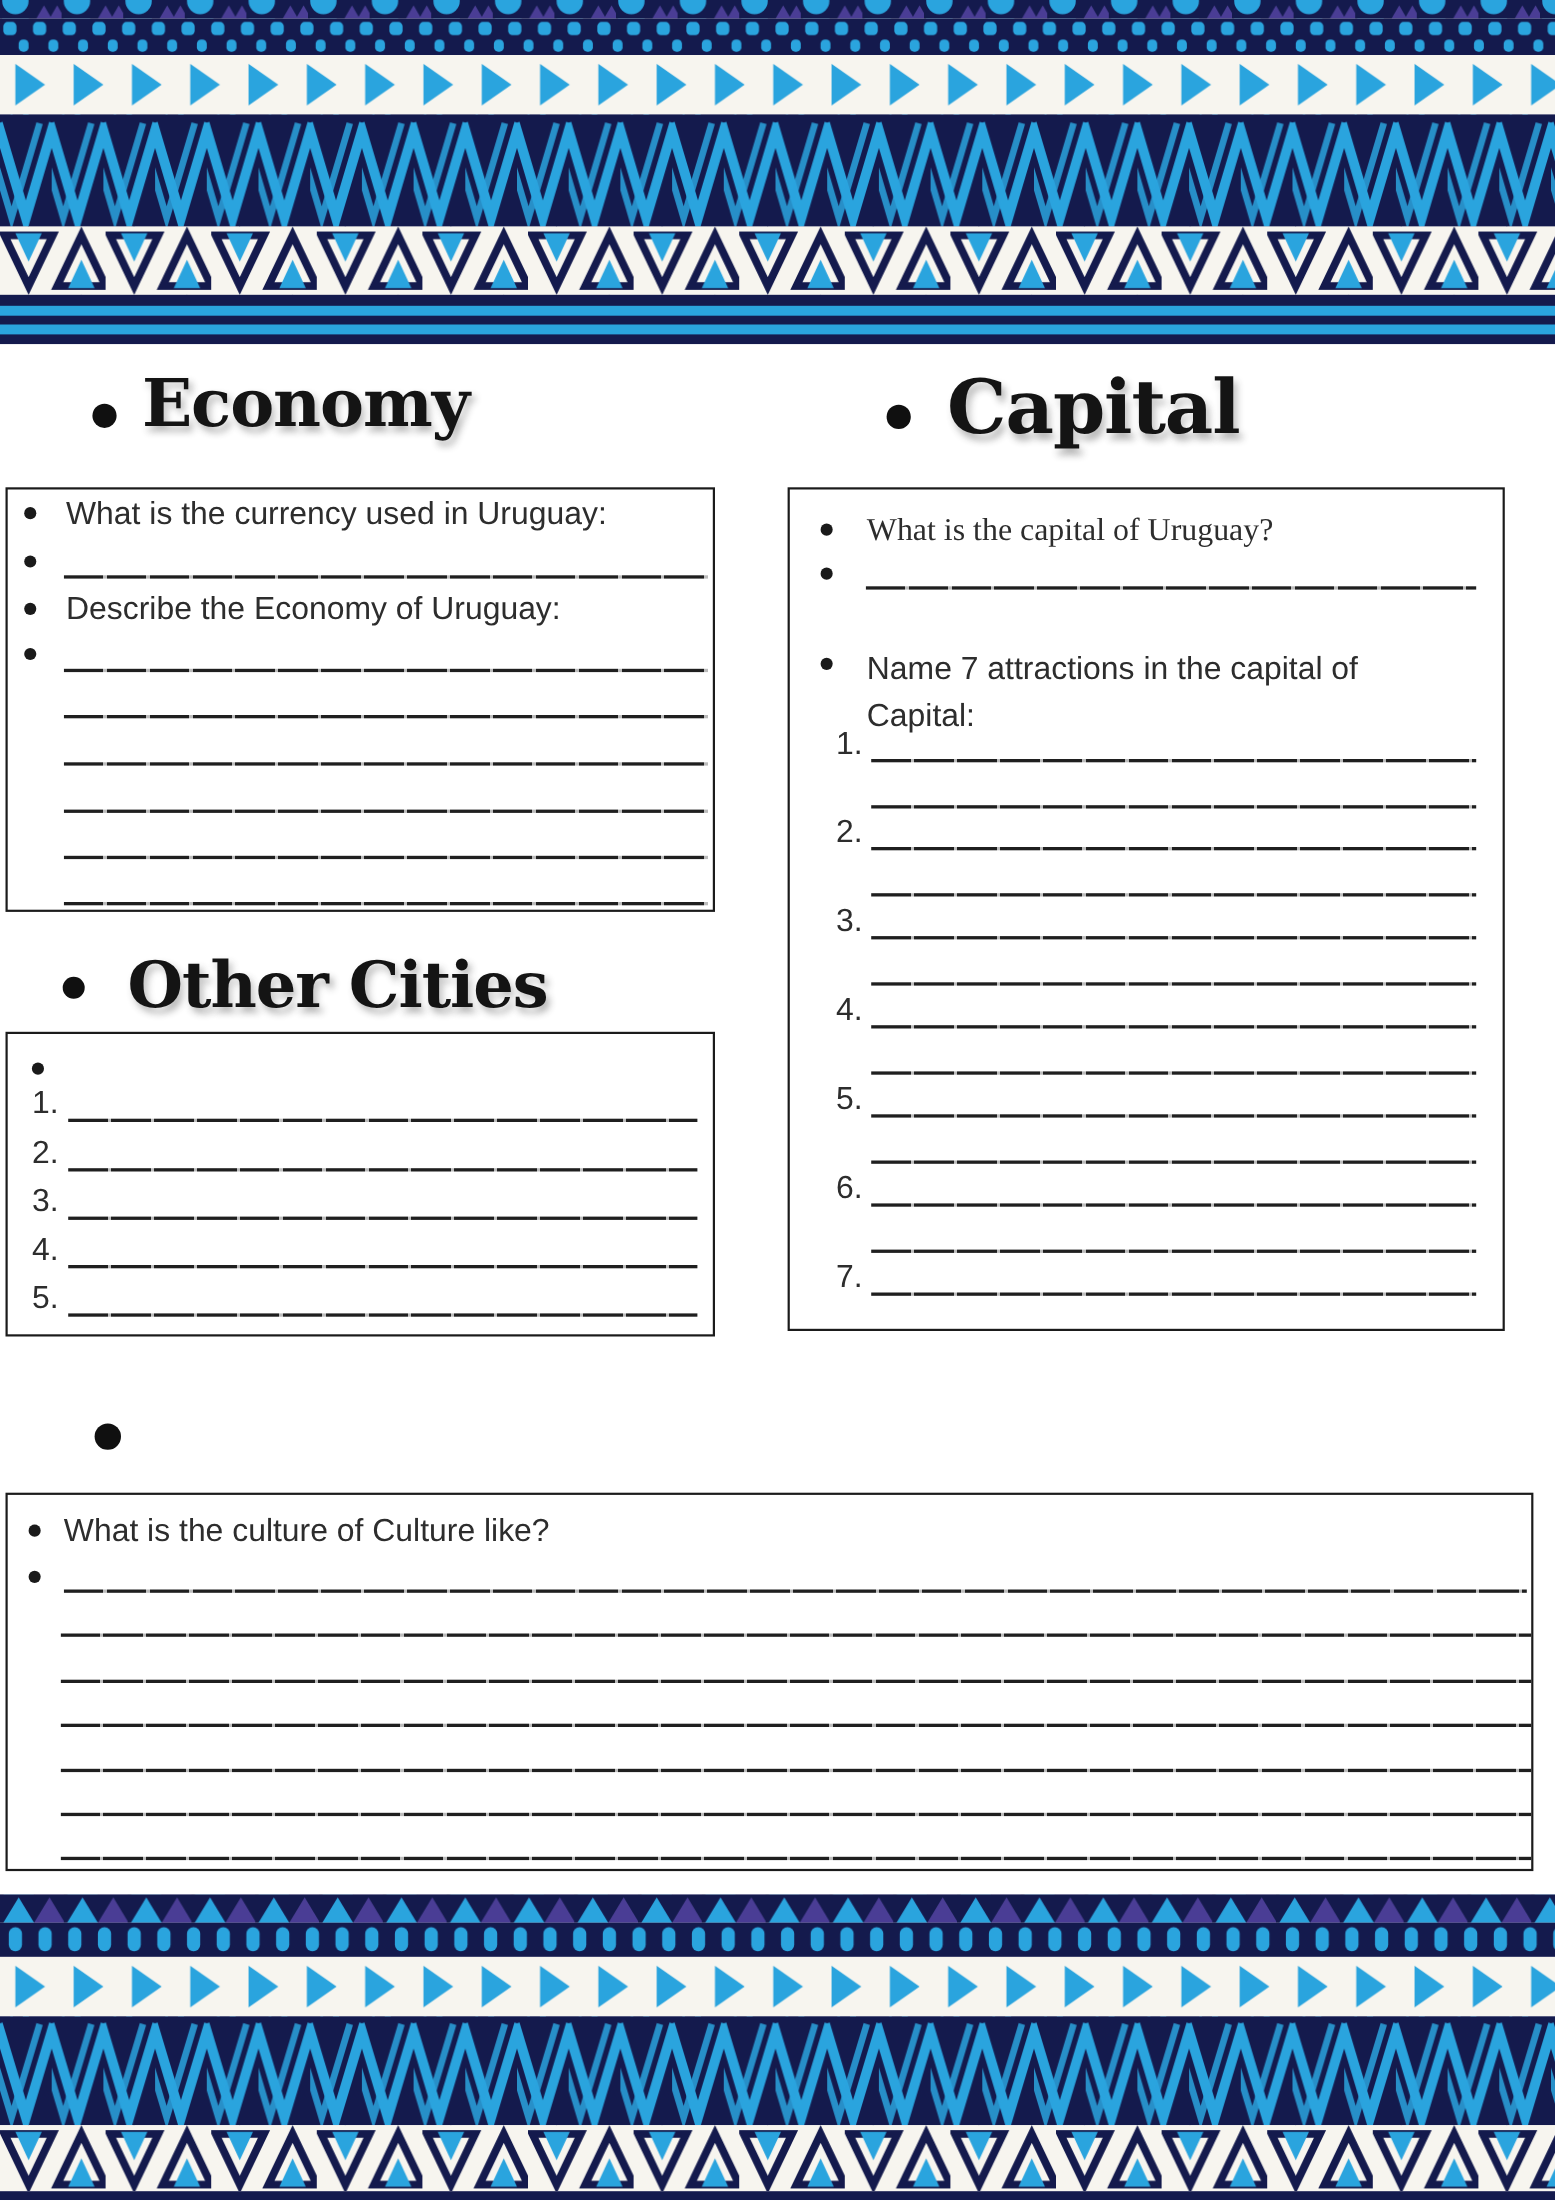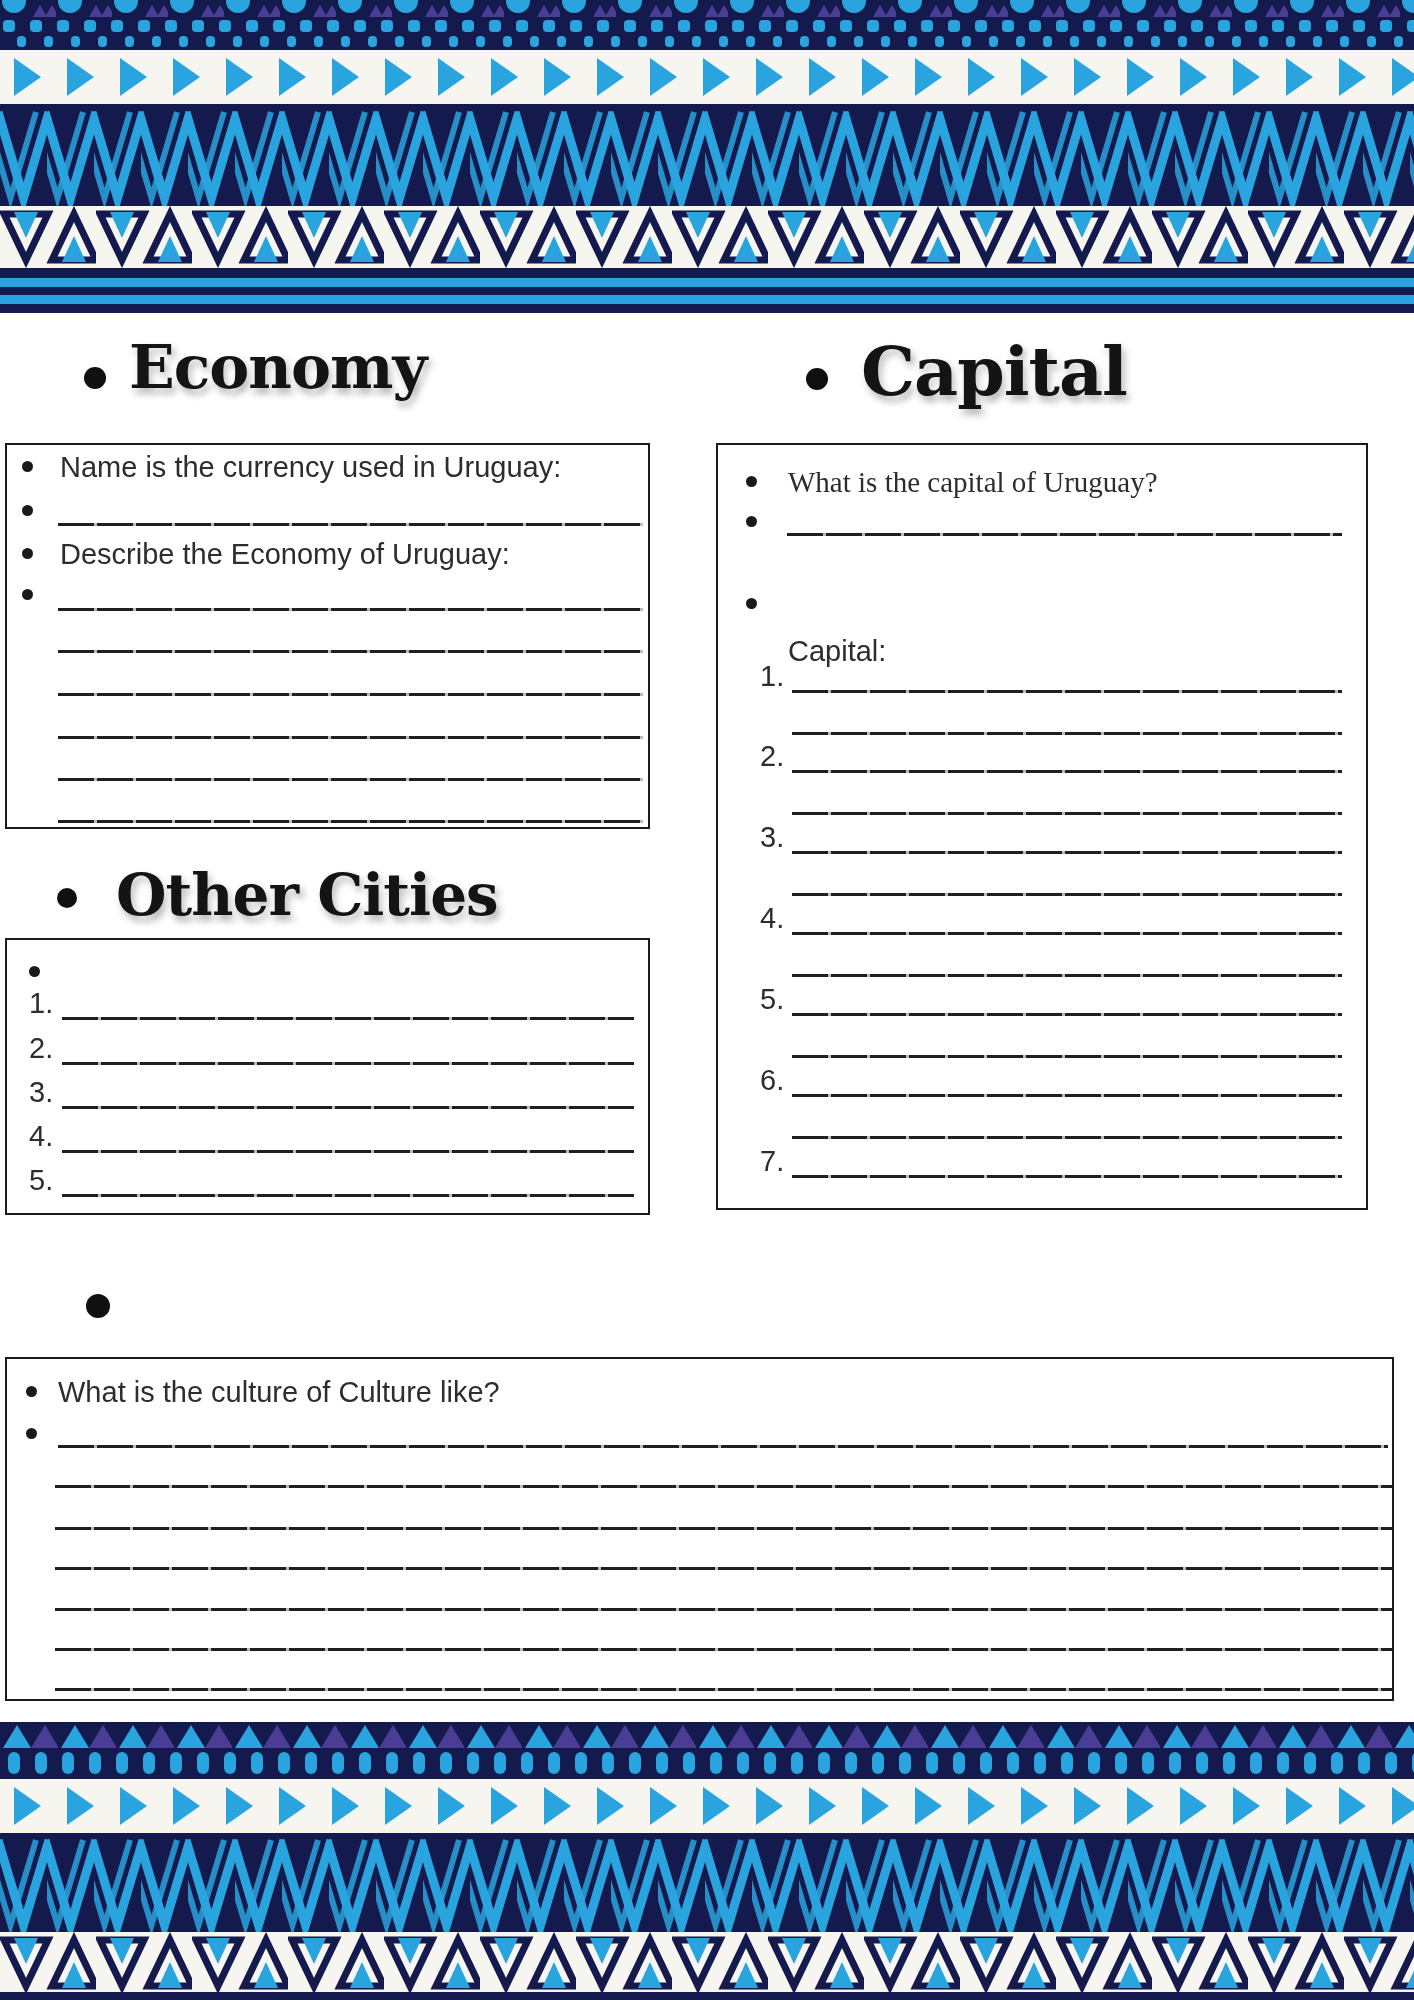--- a/index.html
+++ b/index.html
@@ -74,21 +74,21 @@
   <span class="hdot" style="left:806px;top:368px;width:22px;height:22px;"></span>
   <div class="htext" style="left:861px;top:334px;font-size:68px;">Capital</div>
 
   <span class="hdot" style="left:57px;top:888px;width:20px;height:20px;"></span>
   <div class="htext" style="left:116px;top:864px;font-size:58px;">Other Cities</div>
 
   <span class="hdot" style="left:86px;top:1294px;width:24px;height:24px;"></span>
 
   <div class="box" style="left:5px;top:443px;width:645px;height:386px;">
     <span class="dot" style="left:15px;top:16px;"></span>
-    <div class="q" style="left:53px;top:5px;">Name is the currency used in Uruguay:</div>
+    <div class="q" style="left:53px;top:5px;">What is the currency used in Uruguay:</div>
 
     <span class="dot" style="left:15px;top:60px;"></span>
     <div class="aline" style="left:51px;top:78px;width:585px;"></div>
 
     <span class="dot" style="left:15px;top:103px;"></span>
     <div class="q" style="left:53px;top:92px;">Describe the Economy of Uruguay:</div>
 
     <span class="dot" style="left:15px;top:144px;"></span>
     <div class="aline" style="left:51px;top:163px;width:585px;"></div>
 
@@ -101,21 +101,21 @@
 
   <div class="box" style="left:716px;top:443px;width:652px;height:767px;">
     <span class="dot" style="left:28px;top:31px;"></span>
     <div class="q" style="left:70px;top:20px;font-family:Liberation Serif, serif;">What is the capital of Uruguay?</div>
 
     <span class="dot" style="left:28px;top:71px;"></span>
     <div class="aline" style="left:69px;top:88px;width:555px;"></div>
 
     <span class="dot" style="left:28px;top:153px;"></span>
     <div class="qwrap" style="left:70px;top:142px;width:580px;">
-      <br>
+      <span>Name 7 attractions in the capital of</span><br>
       <span>Capital:</span>
     </div>
 
     <span class="num" style="left:42px;top:214px;">1.</span>
     <div class="aline" style="left:74px;top:245px;width:550px;"></div>
     <div class="aline" style="left:74px;top:287px;width:550px;"></div>
 
     <span class="num" style="left:42px;top:294px;">2.</span>
     <div class="aline" style="left:74px;top:325px;width:550px;"></div>
     <div class="aline" style="left:74px;top:367px;width:550px;"></div>

